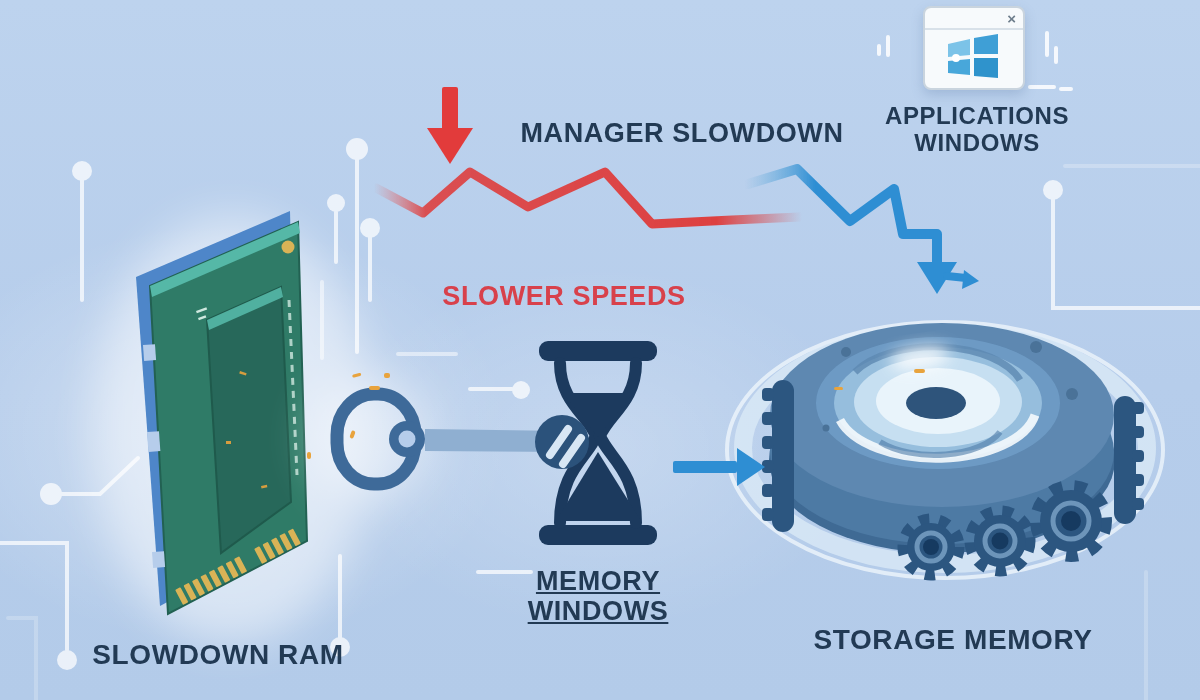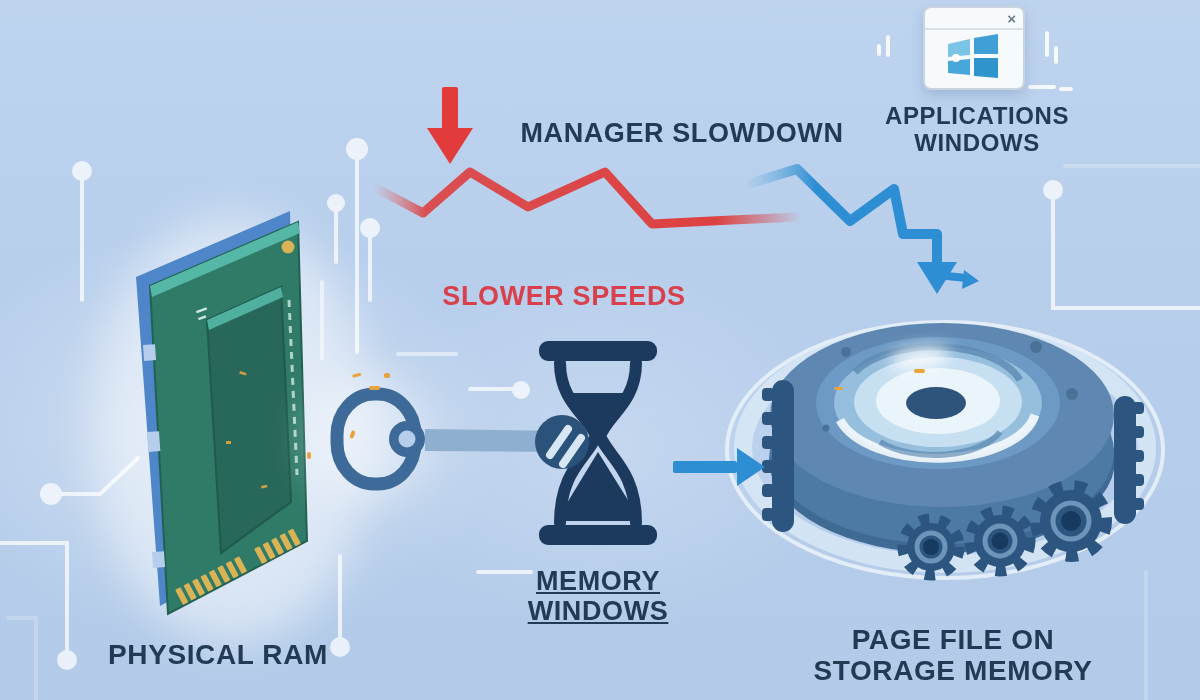--- a/index.html
+++ b/index.html
@@ -275,20 +275,19 @@
   <span class="line">WINDOWS</span>
 </div>
 
 <div class="label red" style="left:564px;top:281px;">SLOWER SPEEDS</div>
 
 <div class="label" style="left:598px;top:566px;text-decoration:underline;">
   <span class="line">MEMORY</span>
   <span class="line">WINDOWS</span>
 </div>
 
-<div class="label" style="left:218px;top:639px;font-size:28px;">PHYSICAL RAM</div>
+<div class="label" style="left:218px;top:639px;font-size:28px;">SLOWDOWN RAM</div>
 
 <div class="label" style="left:953px;top:624px;font-size:28px;">
-  <span class="line">PAGE FILE ON</span>
   <span class="line">STORAGE MEMORY</span>
 </div>
 
 </div>
 
 </body></html>

